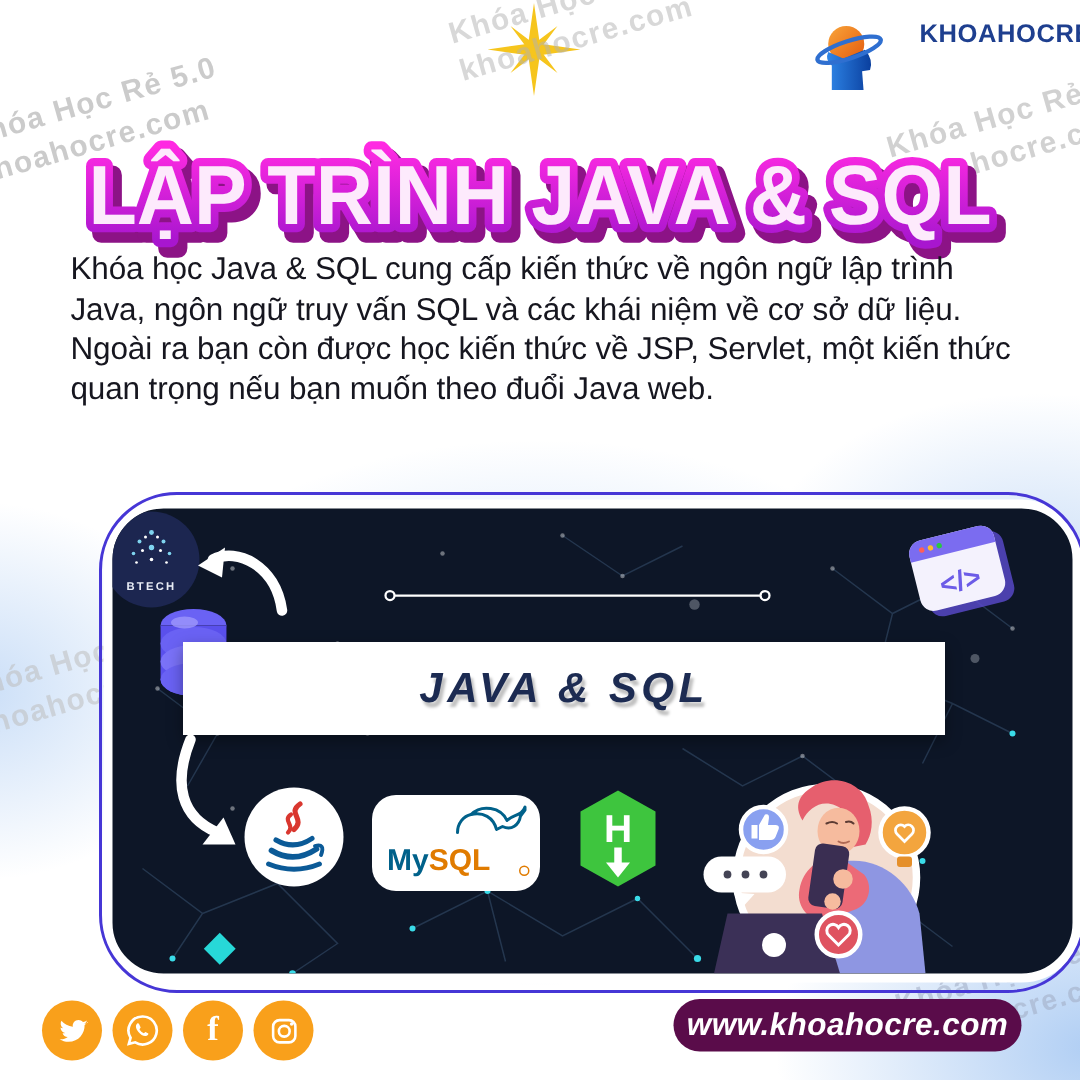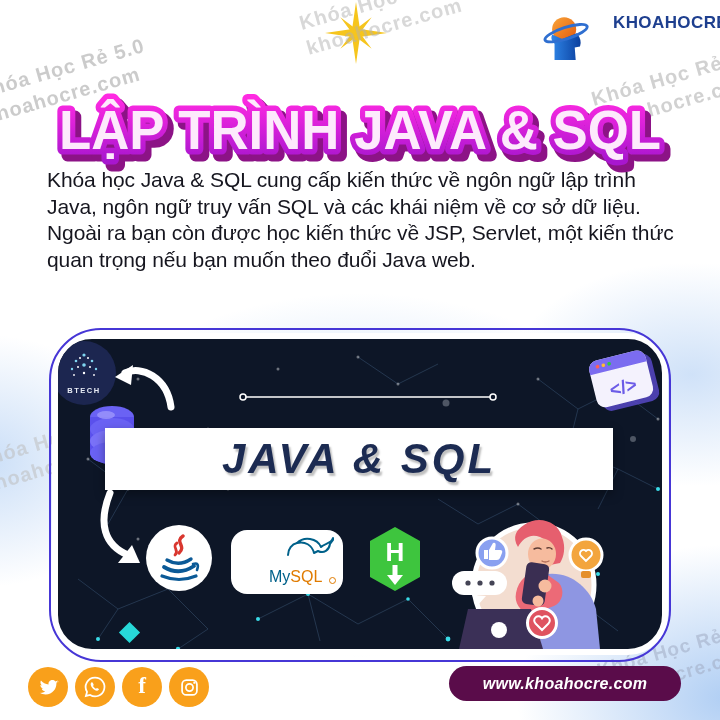--- a/index.html
+++ b/index.html
@@ -26,63 +26,63 @@
   .wm span{display:block;}
   
   .logo{left:543px;top:13px;display:flex;align-items:flex-start;gap:20px;}
   .logo-text{font-size:17px;font-weight:800;color:#1e3f8f;letter-spacing:.4px;}
   
   .intro{left:47px;top:167px;width:630px;color:#16161f;font-size:21px;
          line-height:1.27;font-weight:500;letter-spacing:-0.1px;}
   .intro p{margin:0;}
   
   .card{
-    left:52px;top:333px;width:604px;height:310px;
-    background:#0d1627;border:6px solid #ffffff;border-radius:40px;
+    left:69px;top:333px;width:604px;height:310px;
+    background:#0d1627;border:6px solid #ffffff;border-radius:40px;padding-left:36px;
   }
   .card::after{
     content:"";position:absolute;inset:-11px -9px -13px -9px;
     border:2.5px solid #4636d6;border-radius:52px;pointer-events:none;
   }
   .card-inner{position:absolute;inset:0;border-radius:34px;overflow:hidden;}
   .badge{
     left:-6px;top:2px;width:64px;height:64px;border-radius:50%;
     background:#1c2650;display:flex;align-items:flex-end;justify-content:center;
   }
   .badge-label{color:#e8ecf5;font-size:7.5px;font-weight:700;letter-spacing:1.5px;margin-bottom:10px;}
   .banner{
     left:47px;top:89px;width:508px;height:62px;background:#ffffff;
     display:flex;align-items:center;justify-content:center;
     box-shadow:0 4px 10px rgba(0,0,0,.35);
   }
   .banner span{
-    font-style:italic;font-weight:800;font-size:42px;color:#1c2b52;
+    font-style:italic;font-weight:800;font-size:28px;color:#1c2b52;
     letter-spacing:3px;text-shadow:2px 3px 2px rgba(0,0,0,.25);
   }
   .code-icon{left:532px;top:12px;transform:rotate(-14deg);}
   .diamond{left:64px;top:286px;width:15px;height:15px;background:#27d8d8;transform:rotate(45deg);}
   .mysql-badge{
     left:173px;top:191px;width:112px;height:64px;background:#fff;border-radius:16px;
   }
-  .mysql-word{position:absolute;left:10px;bottom:8px;font-size:16px;font-weight:400;letter-spacing:0;margin-left:28px;}
+  .mysql-word{position:absolute;left:10px;bottom:8px;font-size:20px;font-weight:700;letter-spacing:0;}
   .mysql-my{color:#00618a;}
   .mysql-sql{color:#e07b00;}
   .mysql-dot{position:absolute;right:7px;bottom:10px;width:5px;height:5px;border:1.3px solid #e07b00;border-radius:50%;}
   .java-icon{left:88px;top:186px;width:66px;height:66px;border-radius:50%;background:#fff;
     display:flex;align-items:center;justify-content:center;}
   
   .socials{left:28px;top:667px;display:flex;gap:7px;}
   .soc{width:40px;height:40px;border-radius:50%;background:#f9a01b;
        display:flex;align-items:center;justify-content:center;cursor:pointer;}
   .soc .fb{color:#fff;font-size:23px;font-weight:800;font-family:"Liberation Serif",serif;margin-top:-2px;}
   .pill{
     left:449px;top:666px;width:232px;height:35px;border-radius:17.5px;background:#5a0c4a;
     display:flex;align-items:center;justify-content:center;cursor:pointer;
   }
-  .pill span{color:#fff;font-style:italic;font-weight:700;font-size:16px;letter-spacing:.3px;}
+  .pill span{color:#fff;font-style:italic;font-weight:700;font-size:21px;letter-spacing:.3px;}
   svg{display:block;}
 </style>
 </head>
 <body>
 
 <div class="glows"></div>
 
 <svg class="abs" style="left:325px;top:2px" width="62" height="62" viewBox="0 0 56 56">
   <polygon points="28,0 31.5,24.5 56,28 31.5,31.5 28,56 24.5,31.5 0,28 24.5,24.5" fill="#f6c51d"></polygon>
   <polygon points="28,8 30.5,25.5 48,28 30.5,30.5 28,48 25.5,30.5 8,28 25.5,25.5" fill="#f6c51d" transform="rotate(45 28 28)"></polygon>

